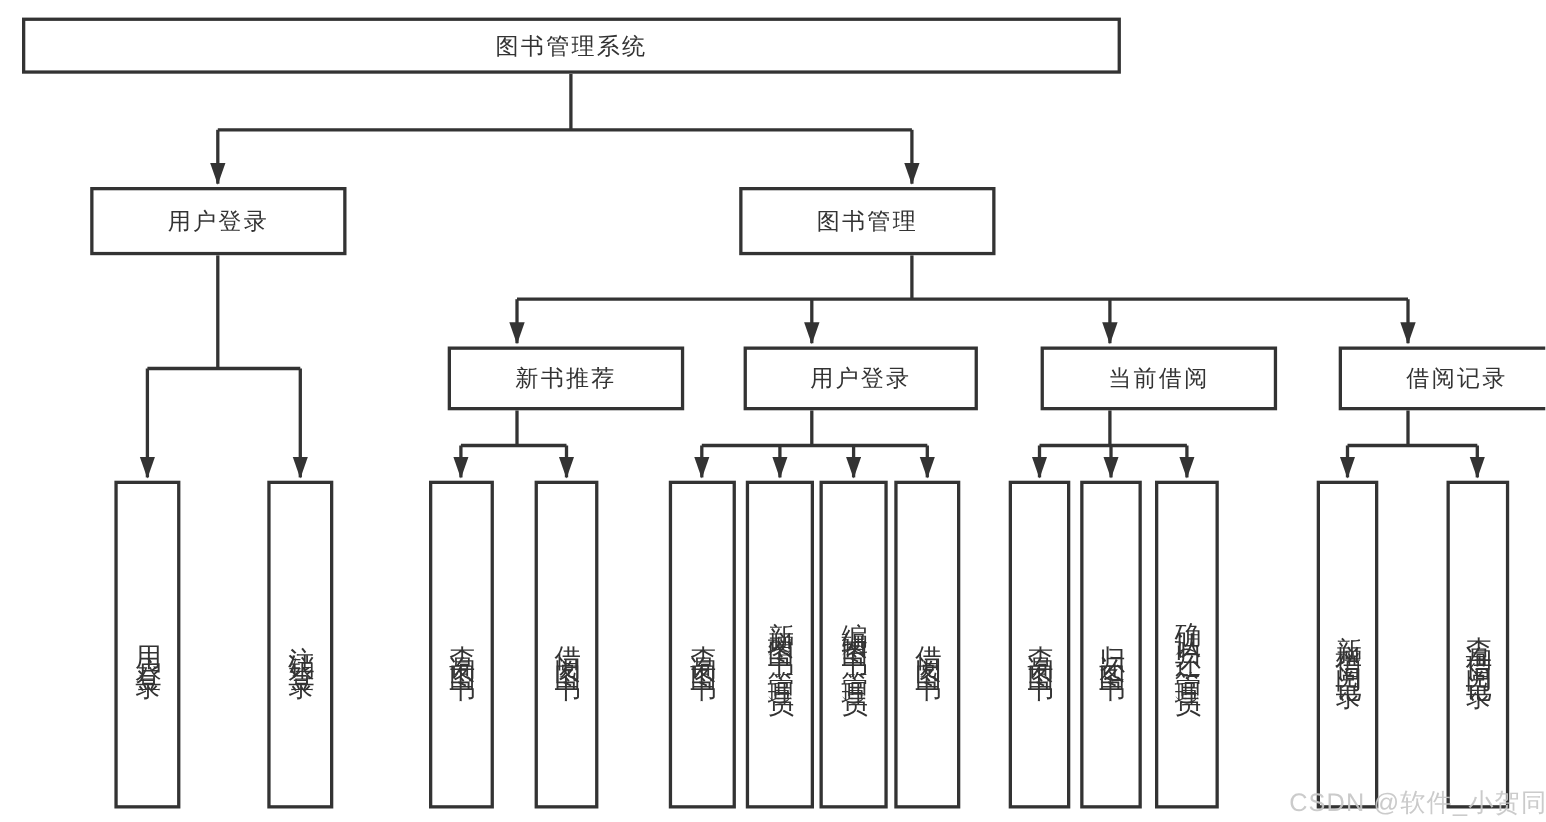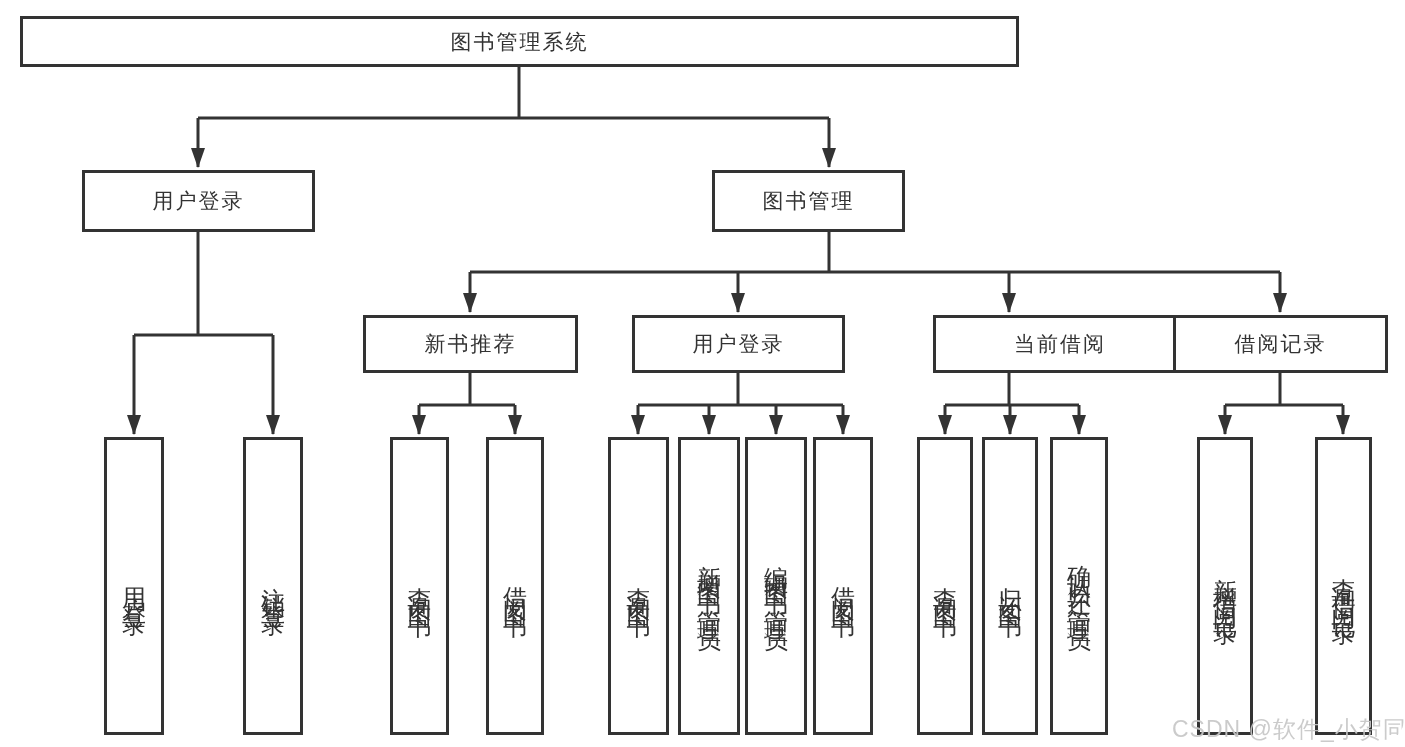--- a/index.html
+++ b/index.html
@@ -1,35 +1,35 @@
 <!DOCTYPE html>
 <html><head>
 <meta charset="utf-8">
 <style>
   * { margin:0; padding:0; box-sizing:border-box; }
   html,body { background:#ffffff; }
   body { font-family:"Liberation Sans","DejaVu Sans",sans-serif; }
   .canvas {
     position:relative; width:1405px; height:747px;
-    background:#ffffff; overflow:hidden;border-radius:32px;
+    background:#ffffff; overflow:hidden;
   }
   svg.connectors { position:absolute; left:0; top:0; z-index:1; }
   .node {
     position:absolute; background:#ffffff; border:3px solid #333333;
     display:flex; align-items:center; justify-content:center;
     color:#333333; z-index:2;
   }
   .hlabel { font-size:21px; letter-spacing:2px; color:#333333; white-space:nowrap; }
   .root  { left:20px;  top:16px;  width:999px; height:51px; }
   .l2a   { left:82px;  top:170px; width:233px; height:62px; }
-  .l2b   { left:712px; top:170px; width:193px; height:62px; }
-  .l3    { top:315px; height:58px; }
+  .l2b   { left:672px; top:170px; width:233px; height:62px; }
+  .l3    { top:315px; height:58px;margin-left:44px; }
   .l3a   { left:363px;  width:215px; }
   .l3b   { left:632px;  width:213px; }
-  .l3c   { left:933px;  width:254px; }
+  .l3c   { left:902px;  width:215px; }
   .l3d   { left:1173px; width:215px; }
   .leaf  { top:437px; height:298px; }
   .vlabel {
     writing-mode:vertical-rl; text-orientation:mixed;
     font-size:24px; letter-spacing:9px; line-height:1;
     color:#333333; white-space:nowrap;
   }
   .watermark {
     position:absolute; left:1172px; top:714px; z-index:5;
     font-size:23px; letter-spacing:1px; color:#c7c7c7; opacity:0.92;

